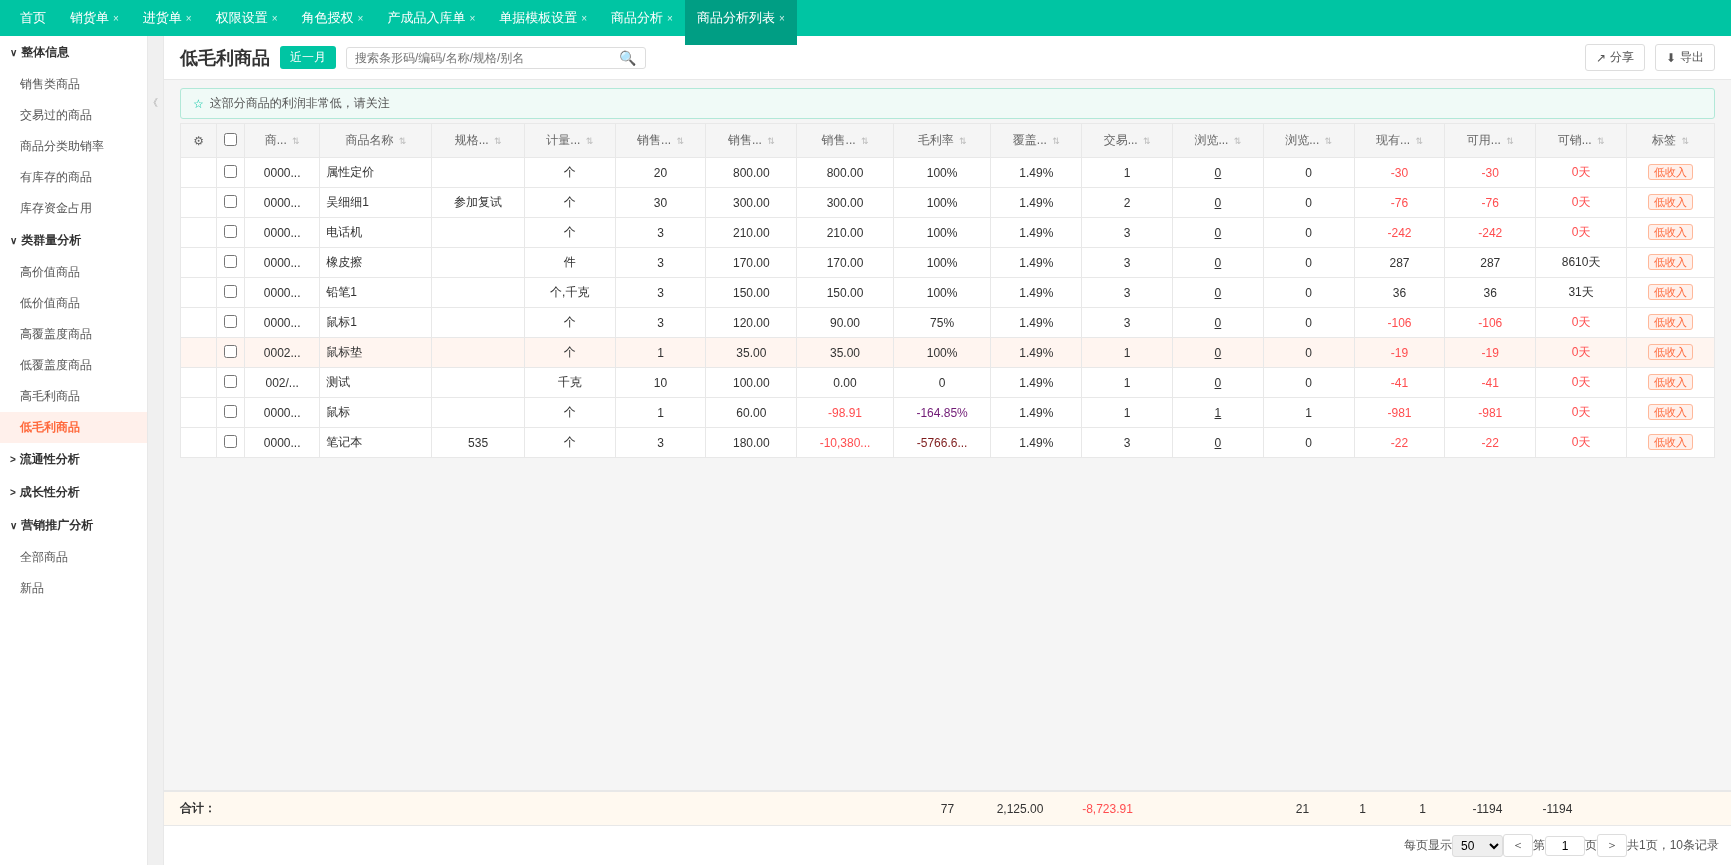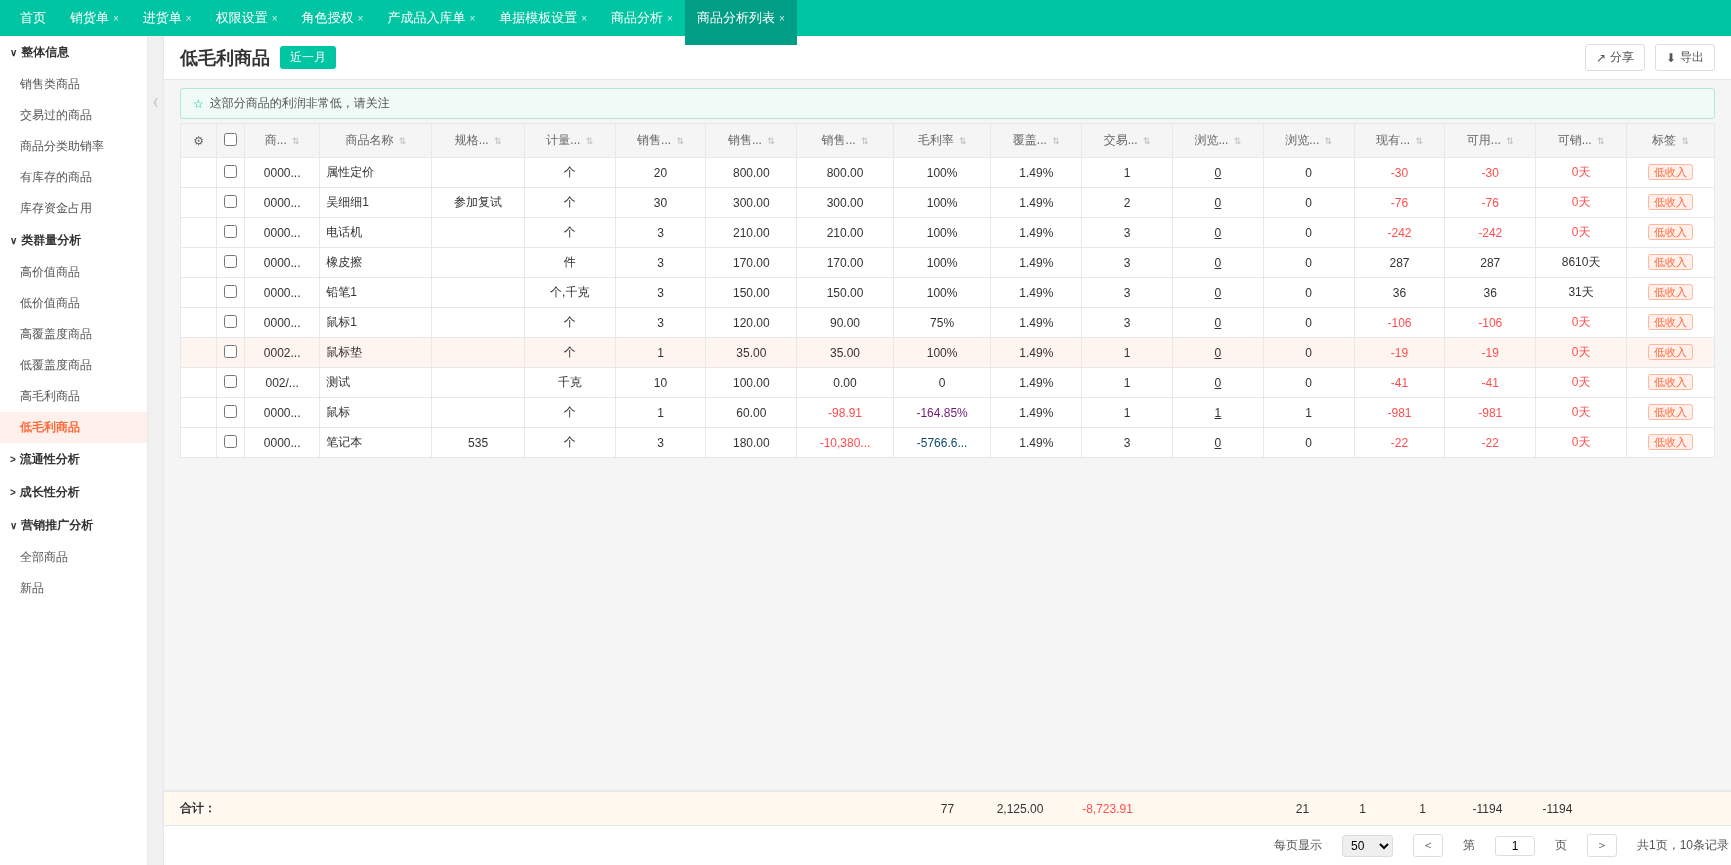--- a/index.html
+++ b/index.html
@@ -109,22 +109,22 @@
     .table-footer {
       background: #fff9f0; border-top: 2px solid #e8e8e8;
       display: flex; align-items: center; padding: 8px 16px;
       font-size: 12px; color: #333; gap: 5px;
     }
     .footer-label { font-weight: bold; padding-right: 20px; }
 
     
     .pagination-bar {
       display: flex; align-items: center; justify-content: flex-end;
-      padding: 8px 2px; background: #fff; border-top: 1px solid #e8e8e8;
-      gap: 20px; font-size: 12px; color: #555;
+      padding: 8px 12px; background: #fff; border-top: 1px solid #e8e8e8;
+      gap: 0; font-size: 12px; color: #555;
     }
     .page-size-select {
       border: 1px solid #ddd; border-radius: 3px; padding: 2px 4px;
       font-size: 12px; outline: none;
     }
     .page-btn {
       border: 1px solid #ddd; border-radius: 3px; padding: 2px 8px;
       background: #fff; cursor: pointer; font-size: 12px; color: #555;
     }
     .page-input {
@@ -216,20 +216,24 @@
 
   <div class="sidebar-collapse">
     <span>《</span>
   </div>
 
   <div class="main-content">
 
     <div class="page-header">
       <span class="page-title">低毛利商品</span>
       <button class="period-btn">近一月</button>
+      <div class="search-box">
+        <input type="text" placeholder="搜索条形码/编码/名称/规格/别名" style="">
+        <span class="search-icon">🔍</span>
+      </div>
       <div class="spacer"></div>
       <button class="action-btn">
         <span>↗</span>
         <span>分享</span>
       </button>
       <button class="action-btn">
         <span>⬇</span>
         <span>导出</span>
       </button>
     </div>
@@ -447,21 +451,21 @@
             <tr>
     <td></td>
     <td class="checkbox-col"><input type="checkbox" style=""></td>
     <td>0000...</td>
     <td style="text-align:left">笔记本</td>
     <td>535</td>
     <td>个</td>
     <td>3</td>
     <td>180.00</td>
     <td style="color:#ff4d4f">-10,380...</td>
-    <td style="color:#0c4a6e">-5766.6...</td>
+    <td style="color:#7f1d1d">-5766.6...</td>
     <td>1.49%</td>
     <td>3</td>
     <td><span class="underline-link">0</span></td>
     <td>0</td>
     <td style="color:#ff4d4f">-22</td>
     <td style="color:#ff4d4f">-22</td>
     <td style="color:#ff4d4f">0天</td>
     <td><span class="tag-badge">低收入</span></td>
   </tr>
           </tbody>

